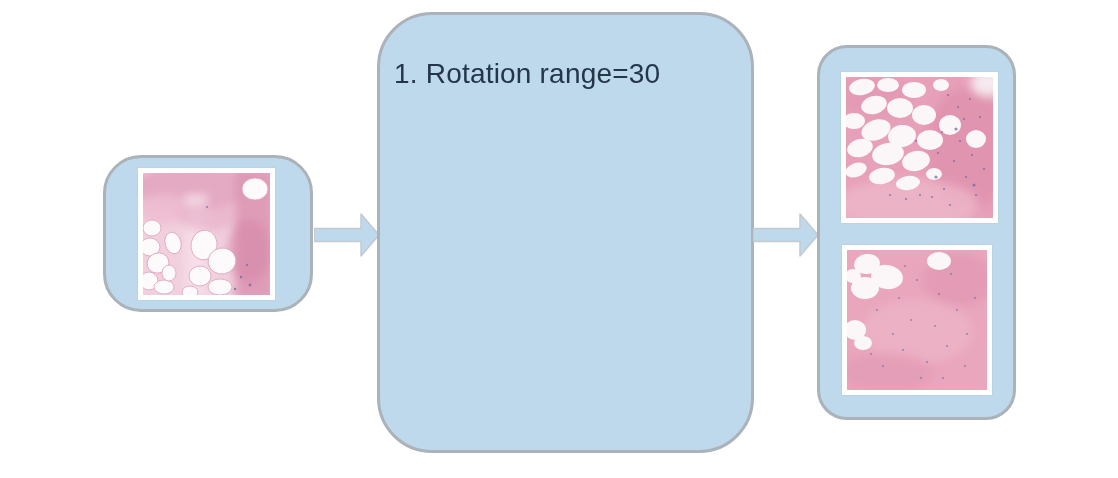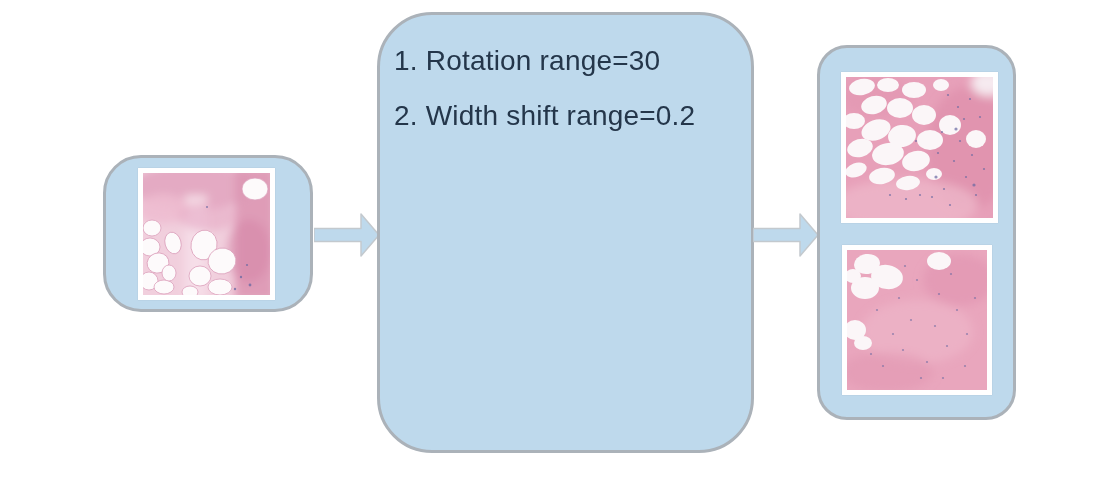--- a/index.html
+++ b/index.html
@@ -16,21 +16,21 @@
   .img-frame{
     position:absolute;background:#ffffff;padding:5px;box-sizing:border-box;
     box-shadow:0 0 1px rgba(0,0,0,0.15);
   }
   .img-frame svg{display:block;}
   .frame-input{left:32px;top:10px;width:137px;height:132px;}
   .frame-aug1{left:21px;top:24px;width:157px;height:151px;}
   .frame-aug2{left:22px;top:197px;width:150px;height:150px;}
   .param-list{
     position:absolute;left:14px;top:0;right:6px;
-    display:flex;flex-direction:column;gap:26px;padding-top:31px;
+    display:flex;flex-direction:column;gap:66px;padding-top:44px;
   }
   .param-item{
     font-size:28px;line-height:29px;color:#24364a;white-space:nowrap;
     letter-spacing:0.2px;
   }
   .arrow{position:absolute;}
   .arrow-1{left:314px;top:213px;}
   .arrow-2{left:753px;top:213px;}
 </style>
 </head>
@@ -81,21 +81,20 @@
     </div>
   </div>
 
   <svg class="arrow arrow-1" width="66" height="44" viewBox="0 0 66 44">
     <polygon points="0,15.5 47,15.5 47,1 65,22 47,43 47,28.5 0,28.5" fill="#bed9ec" stroke="#c3c9ce" stroke-width="1.5" stroke-linejoin="round"></polygon>
   </svg>
 
   <div class="box mid-box">
     <div class="param-list">
       <div class="param-item">1. Rotation range=30</div>
-      <div class="param-item">2. Width shift range=0.2</div>
     </div>
   </div>
 
   <svg class="arrow arrow-2" width="66" height="44" viewBox="0 0 66 44">
     <polygon points="0,15.5 47,15.5 47,1 65,22 47,43 47,28.5 0,28.5" fill="#bed9ec" stroke="#c3c9ce" stroke-width="1.5" stroke-linejoin="round"></polygon>
   </svg>
 
   <div class="box right-box">
 
     <div class="img-frame frame-aug1">

